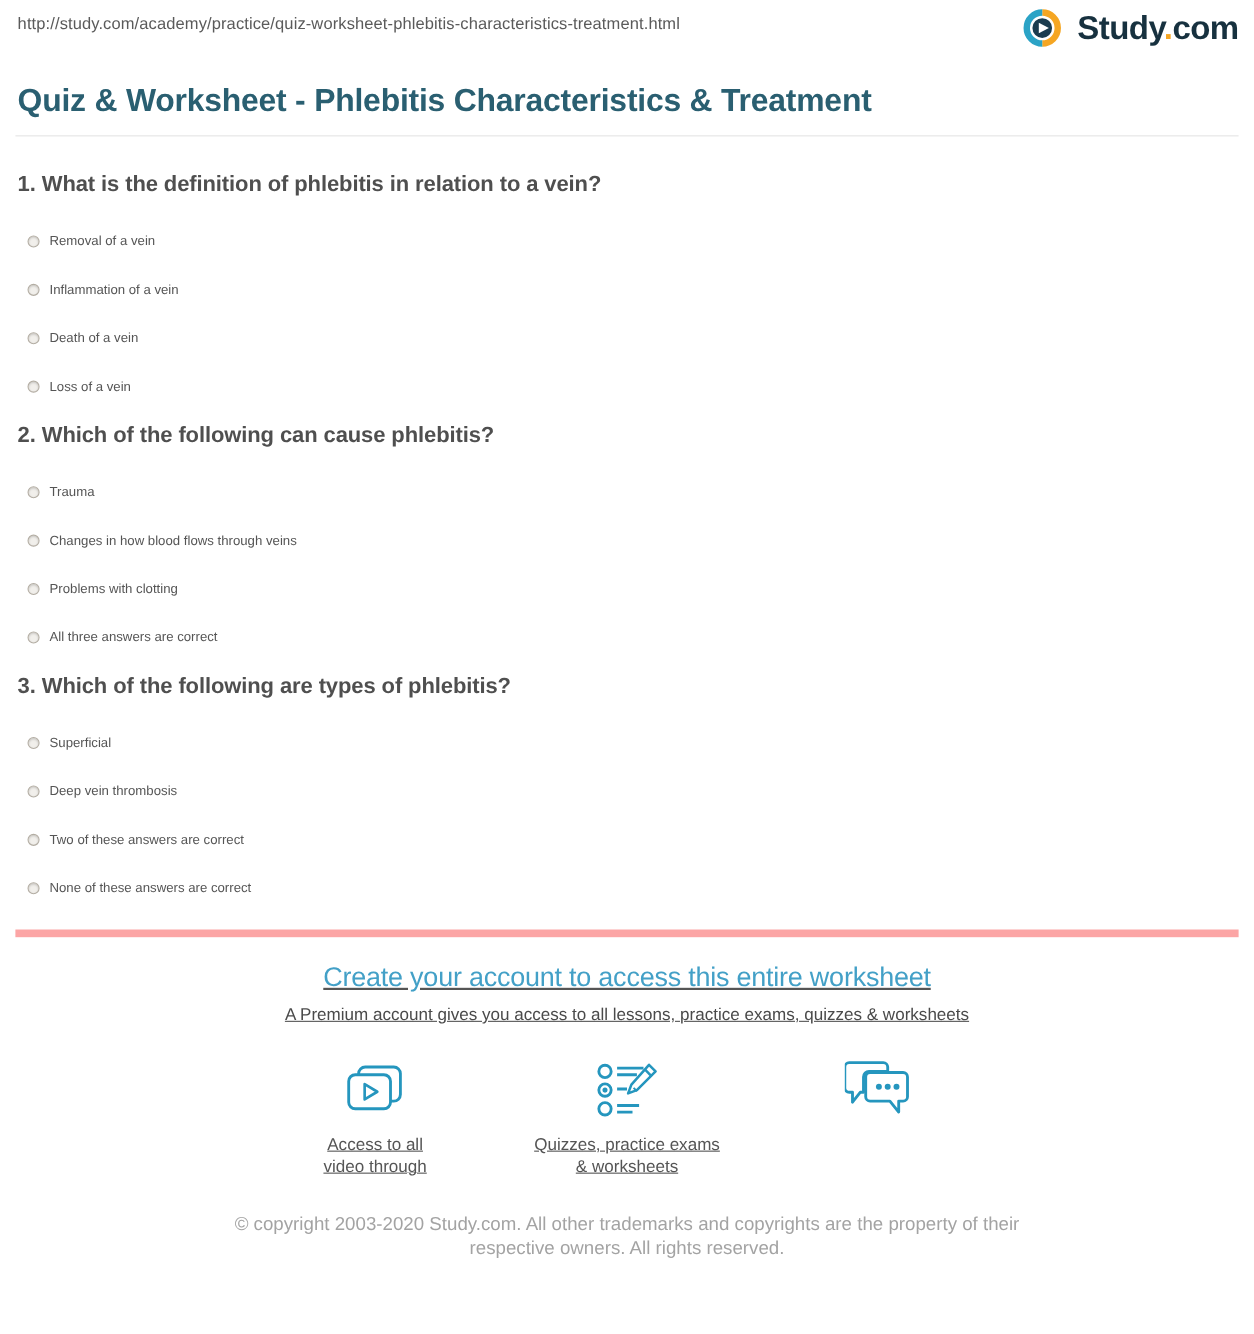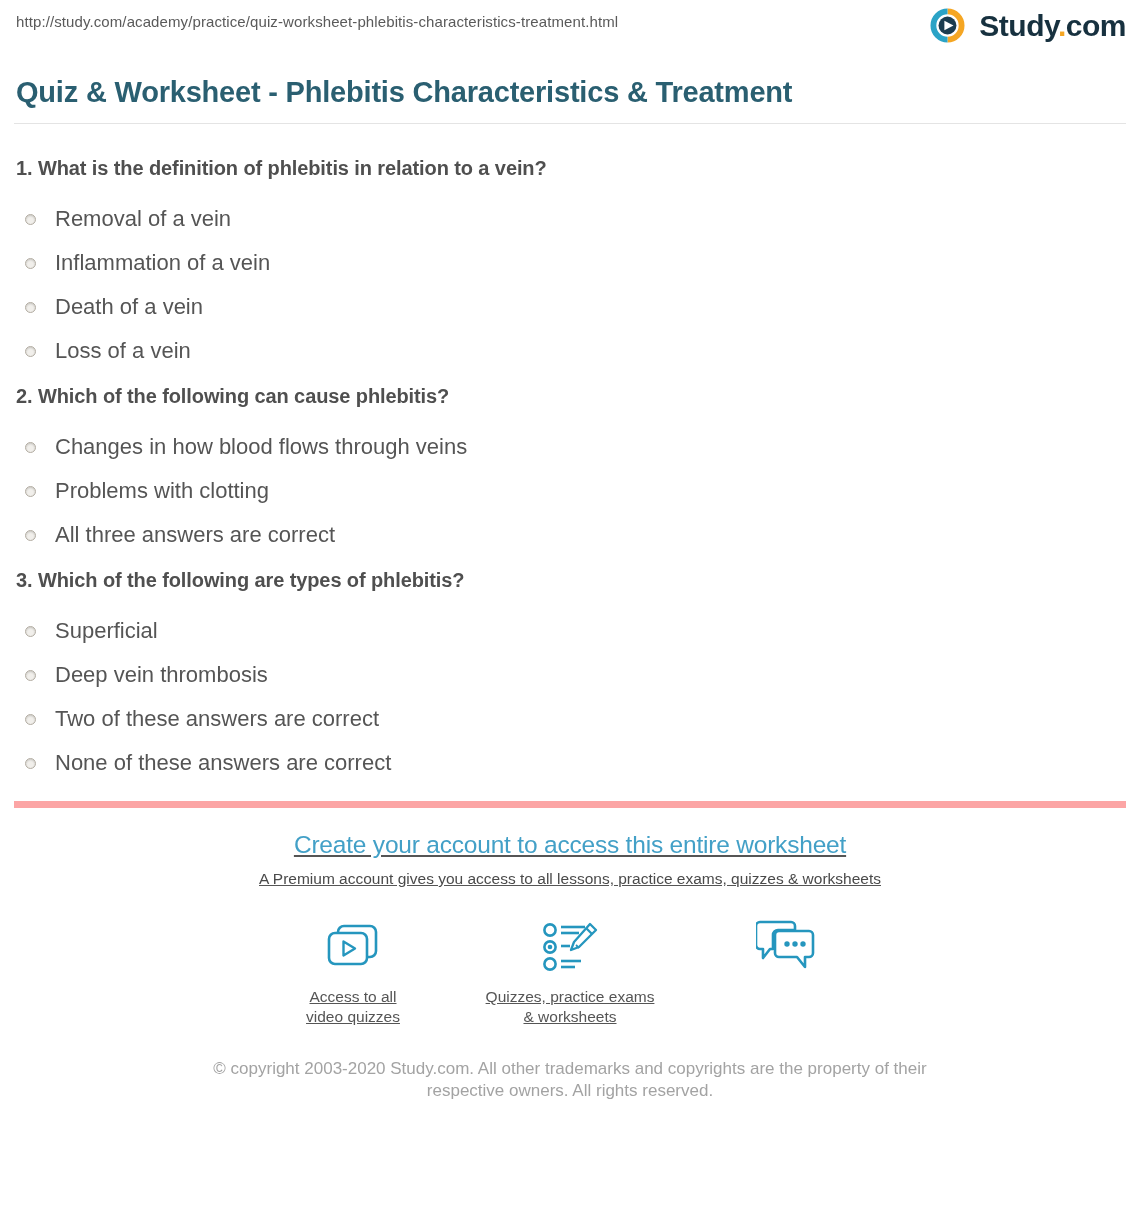--- a/index.html
+++ b/index.html
@@ -25,25 +25,25 @@
   .question { margin:33px 16px 0 16px; }
   .q-heading { font-size:20px; font-weight:700; color:#4f4f4f; letter-spacing:-0.1px; }
   .options { margin-top:29px; }
   .option { display:flex; align-items:center; margin-bottom:24px; height:20px; cursor:pointer; }
   .radio {
     width:11px; height:11px; border-radius:50%;
     border:1px solid #b3ada3; background:#f1efeb;
     box-shadow:inset 0 1px 2px rgba(0,0,0,0.18);
     margin-left:9px; flex:0 0 auto;
   }
-  .option-label { font-size:22px; color:#555; margin-left:19px; }
+  .option-label { font-size:12px; color:#555; margin-left:9px; }
   .cta { margin-top:28px; border-top:7px solid #fca5a5; margin-left:14px; margin-right:14px; text-align:center;text-decoration:underline; }
   .cta-heading { font-size:24.5px; font-weight:400; color:#43a0c7; margin-top:23px; letter-spacing:-0.2px; }
   .cta-sub { font-size:15.5px; color:#4a4a4a; margin-top:11px; }
-  .features { display:flex; justify-content:center; margin-top:33px; }
+  .features { display:flex; justify-content:center; margin-top:33px;gap:12px; }
   .feature { width:217px; display:flex; flex-direction:column; align-items:center; }
   .feature-icon { height:54px; display:flex; align-items:flex-end; justify-content:center; }
   .feature-label { margin-top:12px; font-size:15.5px; color:#555; line-height:1.32; text-align:center; }
   .footer {
     margin-top:30px; text-align:center; font-size:17px; color:#a3a3a3;
     max-width:720px; margin-left:auto; margin-right:auto; line-height:1.3;
   }
 </style>
 </head>
 <body>
@@ -86,20 +86,24 @@
       <span class="option-label">Loss of a vein</span>
     </div>
   </div>
 </div>
 
 <div class="question" style="margin-top:19px;">
   <div class="q-heading">2. Which of the following can cause phlebitis?</div>
   <div class="options">
     <div class="option">
       <span class="radio"></span>
+      <span class="option-label">Trauma</span>
+    </div>
+    <div class="option">
+      <span class="radio"></span>
       <span class="option-label">Changes in how blood flows through veins</span>
     </div>
     <div class="option">
       <span class="radio"></span>
       <span class="option-label">Problems with clotting</span>
     </div>
     <div class="option">
       <span class="radio"></span>
       <span class="option-label">All three answers are correct</span>
     </div>
@@ -137,21 +141,21 @@
     <div class="feature">
       <div class="feature-icon">
         <svg width="56" height="52" viewBox="0 0 56 52">
           <rect x="13" y="3" width="38" height="31" rx="6" fill="#ffffff" stroke="#2596be" stroke-width="2.6"></rect>
           <rect x="4" y="10" width="38" height="31" rx="6" fill="#ffffff" stroke="#2596be" stroke-width="2.6"></rect>
           <path d="M18.5 18.5 L30 25.5 L18.5 32.5 Z" fill="none" stroke="#2596be" stroke-width="2.4" stroke-linejoin="round"></path>
         </svg>
       </div>
       <div class="feature-label">
         <div>Access to all</div>
-        <div>video quizzes</div>
+        <div>video through</div>
       </div>
     </div>
 
     <div class="feature">
       <div class="feature-icon">
         <svg width="58" height="54" viewBox="0 0 58 54">
           <circle cx="9" cy="9" r="5.6" fill="none" stroke="#2596be" stroke-width="2.6"></circle>
           <circle cx="9" cy="26" r="5.6" fill="none" stroke="#2596be" stroke-width="2.6"></circle>
           <circle cx="9" cy="43" r="5.6" fill="none" stroke="#2596be" stroke-width="2.6"></circle>
           <circle cx="9" cy="26" r="2.3" fill="#2596be"></circle>

